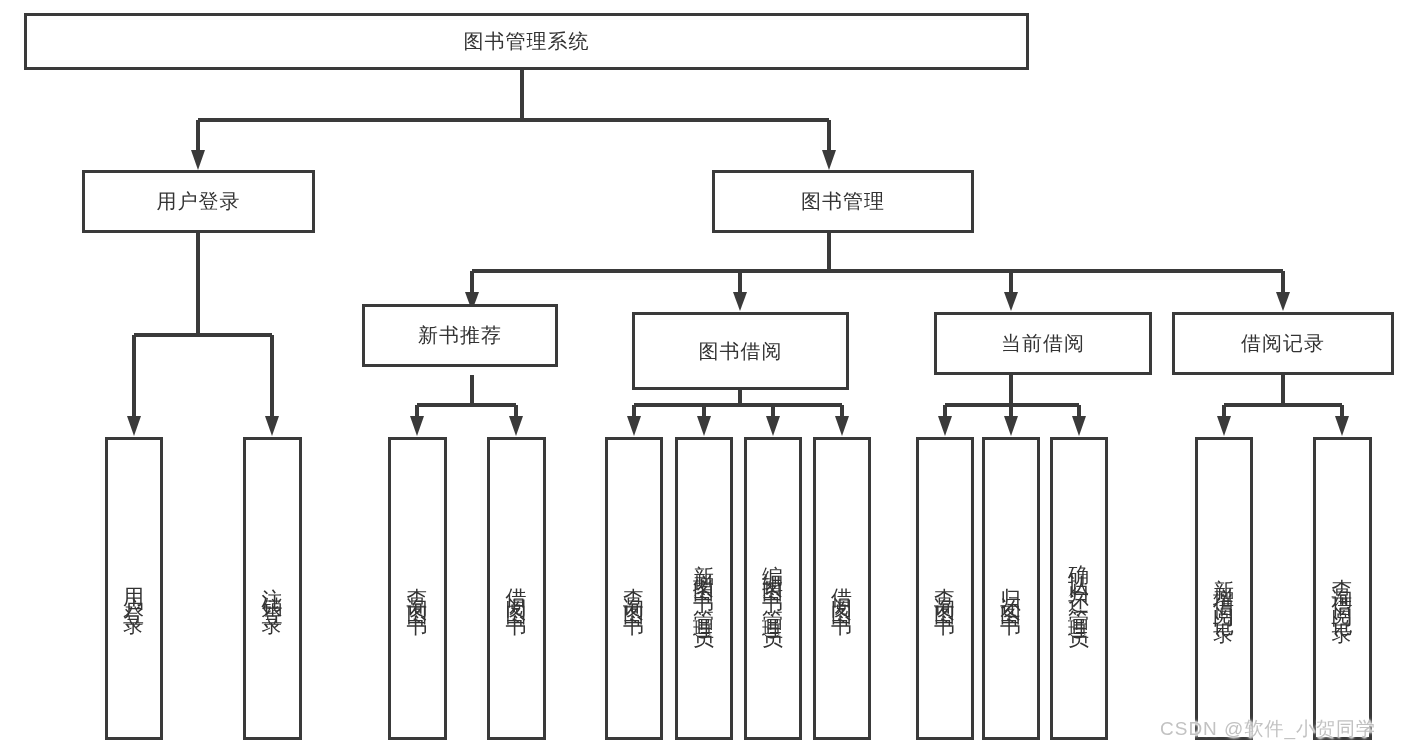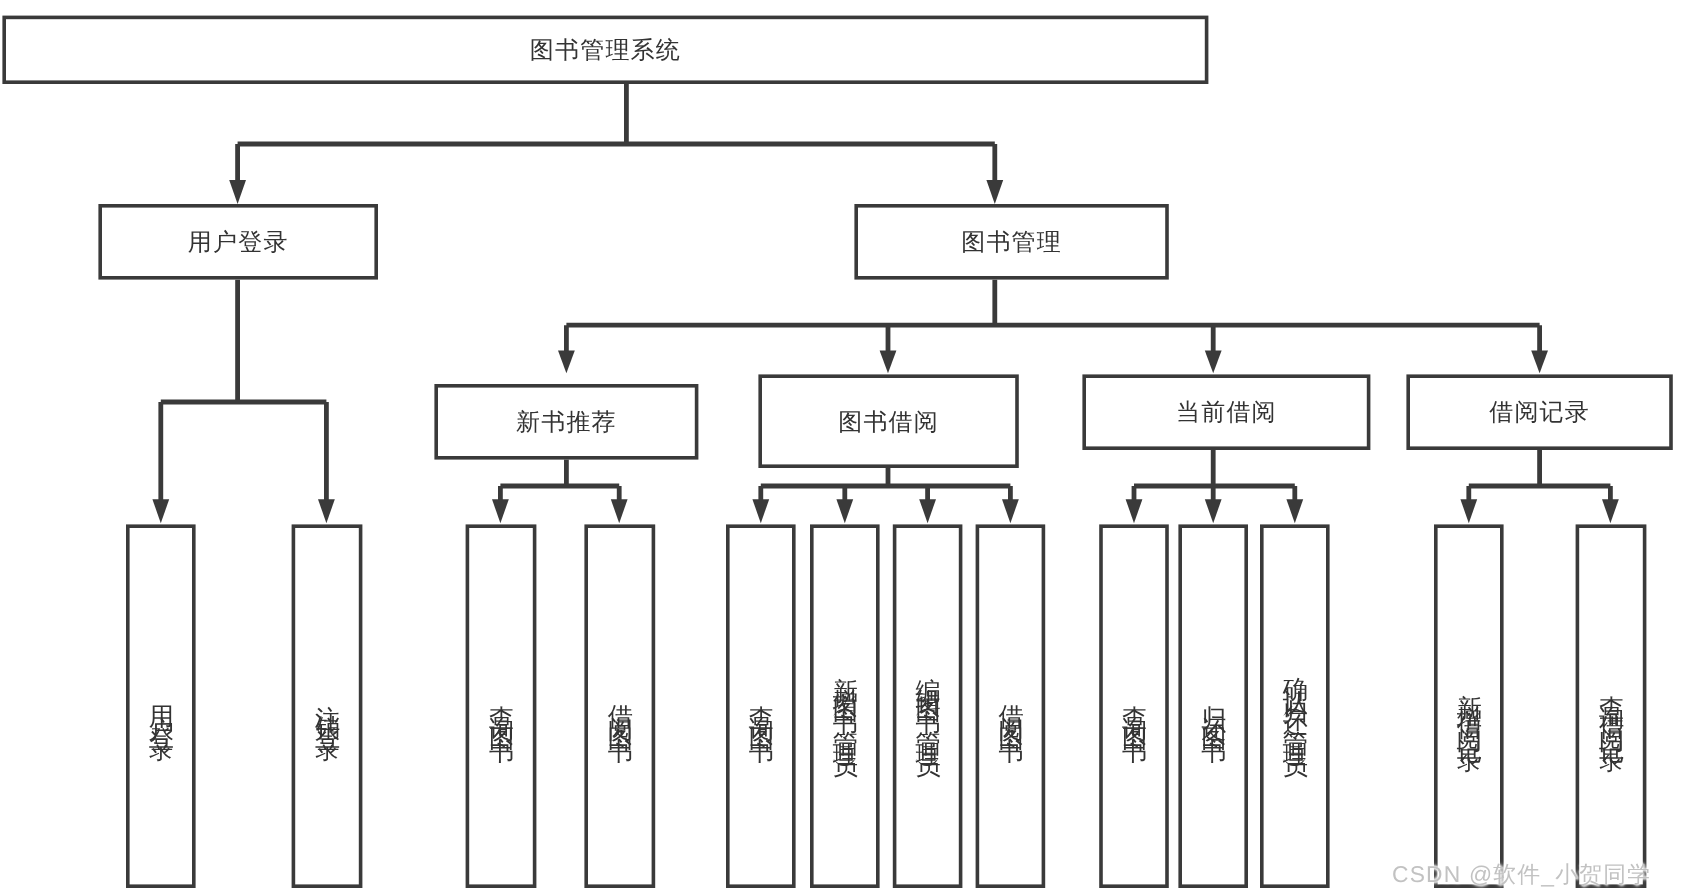--- a/index.html
+++ b/index.html
@@ -80,38 +80,38 @@
     <path d="M1011 375 V407 M945 405 H1079 M945 405 V418 M1011 405 V418 M1079 405 V418"></path>
     <polygon points="938,416 952,416 945,436"></polygon>
     <polygon points="1004,416 1018,416 1011,436"></polygon>
     <polygon points="1072,416 1086,416 1079,436"></polygon>
 
     <path d="M1283 375 V407 M1224 405 H1342 M1224 405 V418 M1342 405 V418"></path>
     <polygon points="1217,416 1231,416 1224,436"></polygon>
     <polygon points="1335,416 1349,416 1342,436"></polygon>
   </svg>
 
-  <div class="node hbox" style="left:2px;top:13px;width:1005px;height:57px">
+  <div class="node hbox" style="left:24px;top:13px;width:1005px;height:57px">
     <span>图书管理系统</span>
   </div>
 
   <div class="node hbox" style="left:82px;top:170px;width:233px;height:63px">
     <span>用户登录</span>
   </div>
   <div class="node hbox" style="left:712px;top:170px;width:262px;height:63px">
     <span>图书管理</span>
   </div>
 
-  <div class="node hbox" style="left:362px;top:320px;width:220px;height:63px">
+  <div class="node hbox" style="left:362px;top:304px;width:196px;height:63px">
     <span>新书推荐</span>
   </div>
   <div class="node hbox" style="left:632px;top:312px;width:217px;height:78px">
     <span>图书借阅</span>
   </div>
-  <div class="node hbox" style="left:902px;top:312px;width:240px;height:63px">
+  <div class="node hbox" style="left:934px;top:312px;width:218px;height:63px">
     <span>当前借阅</span>
   </div>
   <div class="node hbox" style="left:1172px;top:312px;width:222px;height:63px">
     <span>借阅记录</span>
   </div>
 
   <div class="node vbox" style="left:105px;top:437px;width:58px;height:303px">
     <span>用户登录</span>
   </div>
   <div class="node vbox" style="left:243px;top:437px;width:59px;height:303px">

